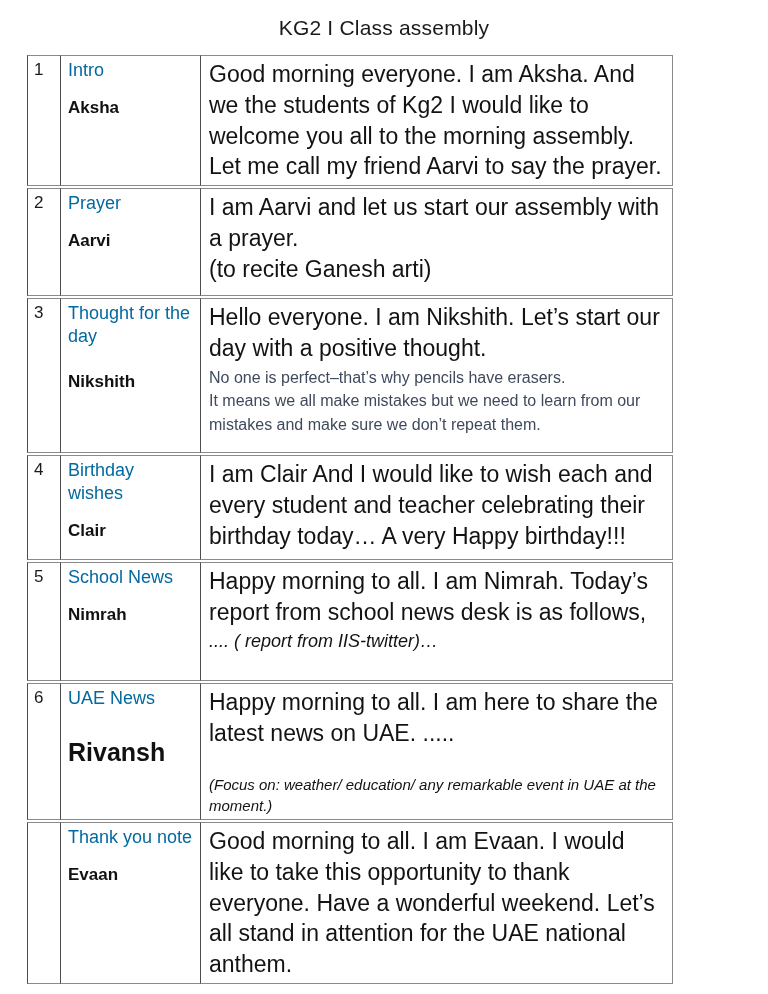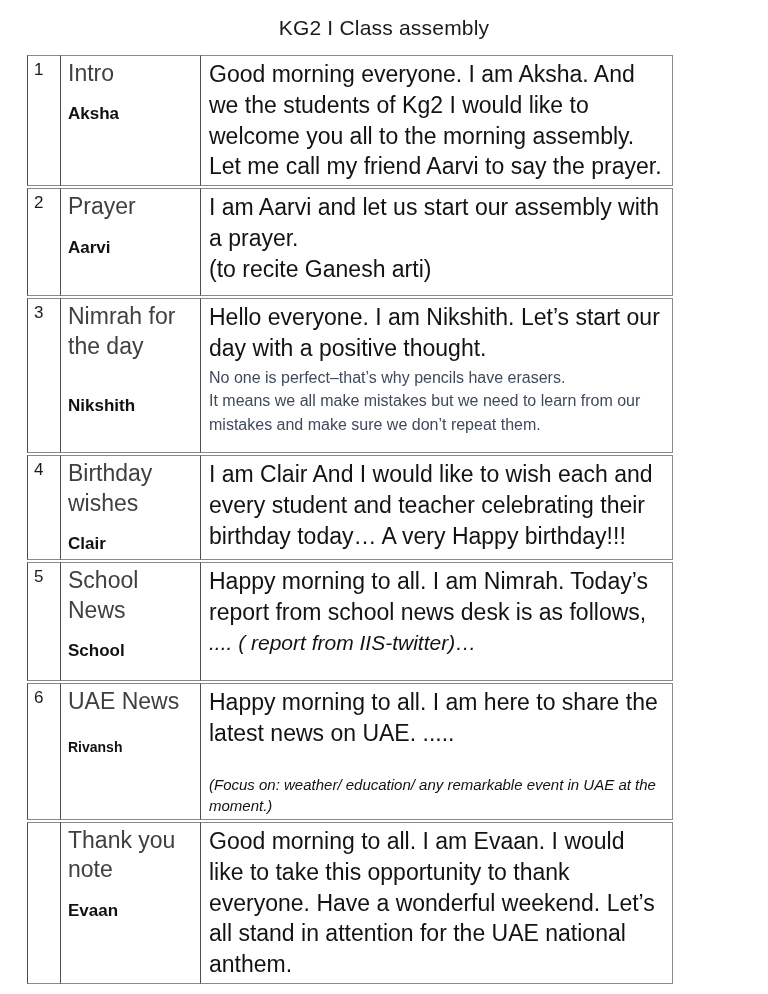--- a/index.html
+++ b/index.html
@@ -52,49 +52,49 @@
   .r5 td { height: 111px; }
   .r6 td { height: 120px; }
   .r7 td { height: 111px; }
 
   .row-num {
     font-size: 17px;
     line-height: 1.3;
     color: #1a1a1a;
   }
   .topic {
-    font-size: 23px;
+    font-size: 18px;
     line-height: 1.28;
-    color: #404040;
+    color: #0369a1;
   }
   .presenter {
     font-size: 17px;
     font-weight: 700;
     color: #111111;
     margin-top: 16px;
   }
-  .r3 .presenter { margin-top: 35px; }
+  .r3 .presenter { margin-top: 24px; }
   .r4 .presenter { margin-top: 16px; }
-  .r6 .presenter { margin-top: 22px; font-size: 14px; }
+  .r6 .presenter { margin-top: 28px; font-size: 25px; }
 
   .body-text {
     font-size: 23px;
     line-height: 1.34;
     color: #131313;
     white-space: pre-line;
   }
   .thought-text {
     font-size: 16px;
     line-height: 1.47;
     color: #3f4a5c;
     white-space: pre-line;
     margin-top: 2px;
   }
   .italic-note {
-    font-size: 21px;
+    font-size: 18px;
     font-style: italic;
     line-height: 1.34;
     color: #131313;
     margin-top: 1px;
   }
   .focus-note {
     font-size: 15px;
     font-style: italic;
     line-height: 1.4;
     color: #131313;
@@ -141,21 +141,21 @@
         <div class="body-text">I am Aarvi and let us start our assembly with a prayer.
 (to recite Ganesh arti)</div>
       </td>
     </tr>
 
     <tr class="r3">
       <td class="c-num">
             <div class="row-num">3</div>
           </td>
       <td class="c-topic">
-        <div class="topic">Nimrah for the day</div>
+        <div class="topic">Thought for the day</div>
         <div class="presenter">Nikshith</div>
       </td>
       <td class="c-content">
         <div class="body-text">Hello everyone. I am Nikshith. Let’s start our day with a positive thought.</div>
         <div class="thought-text">No one is perfect–that’s why pencils have erasers.
 It means we all make mistakes but we need to learn from our mistakes and make sure we don’t repeat them.</div>
       </td>
     </tr>
 
     <tr class="r4">
@@ -170,21 +170,21 @@
         <div class="body-text">I am Clair And I would like to wish each and every student and teacher celebrating their birthday today… A very Happy birthday!!!</div>
       </td>
     </tr>
 
     <tr class="r5">
       <td class="c-num">
             <div class="row-num">5</div>
           </td>
       <td class="c-topic">
         <div class="topic">School News</div>
-        <div class="presenter">School</div>
+        <div class="presenter">Nimrah</div>
       </td>
       <td class="c-content">
         <div class="body-text">Happy morning to all. I am Nimrah. Today’s report from school news desk is as follows,</div>
         <div class="italic-note">.... ( report from IIS-twitter)…</div>
       </td>
     </tr>
 
     <tr class="r6">
       <td class="c-num">
             <div class="row-num">6</div>

